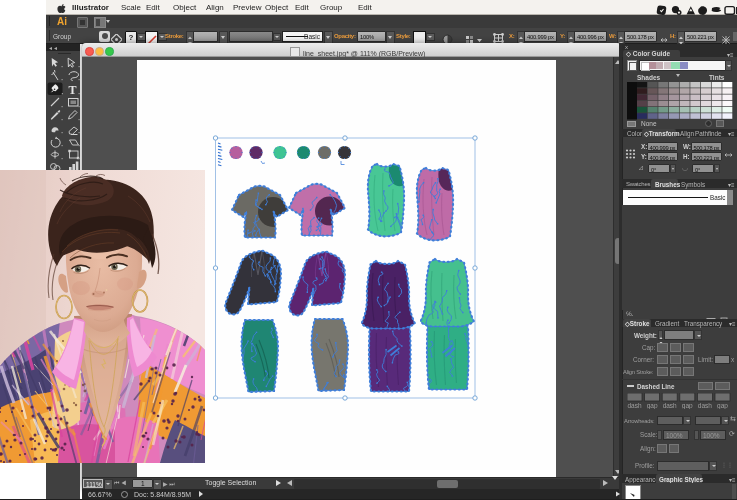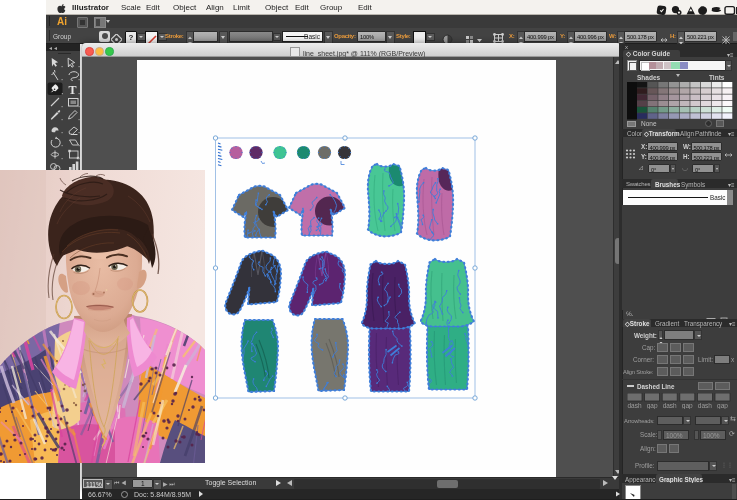--- a/index.html
+++ b/index.html
@@ -18,21 +18,21 @@
   <svg width="12" height="12" viewBox="0 0 12 12">
       <path d="M8.2 6.3c0-1.1.6-1.9 1.3-2.4-.5-.7-1.3-1.1-2.1-1.1-.8 0-1.3.4-1.7.4-.4 0-1-.4-1.7-.4-1.3 0-2.6 1.1-2.6 3.1 0 1.9 1.4 4.1 2.5 4.1.5 0 .8-.3 1.5-.3s1 .3 1.6.3c1 0 2-1.7 2.3-2.6-.7-.3-1.1-.9-1.1-1.1z" fill="#2e2e2e"></path>
       <path d="M7.6 1.1c.1.5-.2 1.1-.5 1.5-.4.4-.9.7-1.4.6-.1-.5.2-1 .5-1.4.4-.4 1-.7 1.4-.7z" fill="#2e2e2e"></path>
     </svg>
 </div>
 <div class="abs" style="left:72px;top:3px;font-size:8px;font-weight:bold;color:#1c1c1c;">Illustrator</div>
 <div class="abs" style="left:121px;top:3px;font-size:8px;color:#1c1c1c;">Scale</div>
 <div class="abs" style="left:146px;top:3px;font-size:8px;color:#1c1c1c;">Edit</div>
 <div class="abs" style="left:173px;top:3px;font-size:8px;color:#1c1c1c;">Object</div>
 <div class="abs" style="left:206px;top:3px;font-size:8px;color:#1c1c1c;">Align</div>
-<div class="abs" style="left:233px;top:3px;font-size:8px;color:#1c1c1c;">Limit</div>
+<div class="abs" style="left:233px;top:3px;font-size:8px;color:#1c1c1c;">Preview</div>
 <div class="abs" style="left:265px;top:3px;font-size:8px;color:#1c1c1c;">Object</div>
 <div class="abs" style="left:295px;top:3px;font-size:8px;color:#1c1c1c;">Edit</div>
 <div class="abs" style="left:320px;top:3px;font-size:8px;color:#1c1c1c;">Group</div>
 <div class="abs" style="left:358px;top:3px;font-size:8px;color:#1c1c1c;">Edit</div>
 
 <div class="abs" style="left:655px;top:2px;width:82px;height:11px;"><svg width="82" height="11" viewBox="0 0 82 11">
 <g fill="#1c1c1c">
  <rect x="2" y="0.8" width="9" height="9" rx="2.6" transform="rotate(8 6.5 5.3)"></rect>
  <circle cx="20.5" cy="4.6" r="3.6"></circle>
         <circle cx="24" cy="7.6" r="2.5"></circle>

